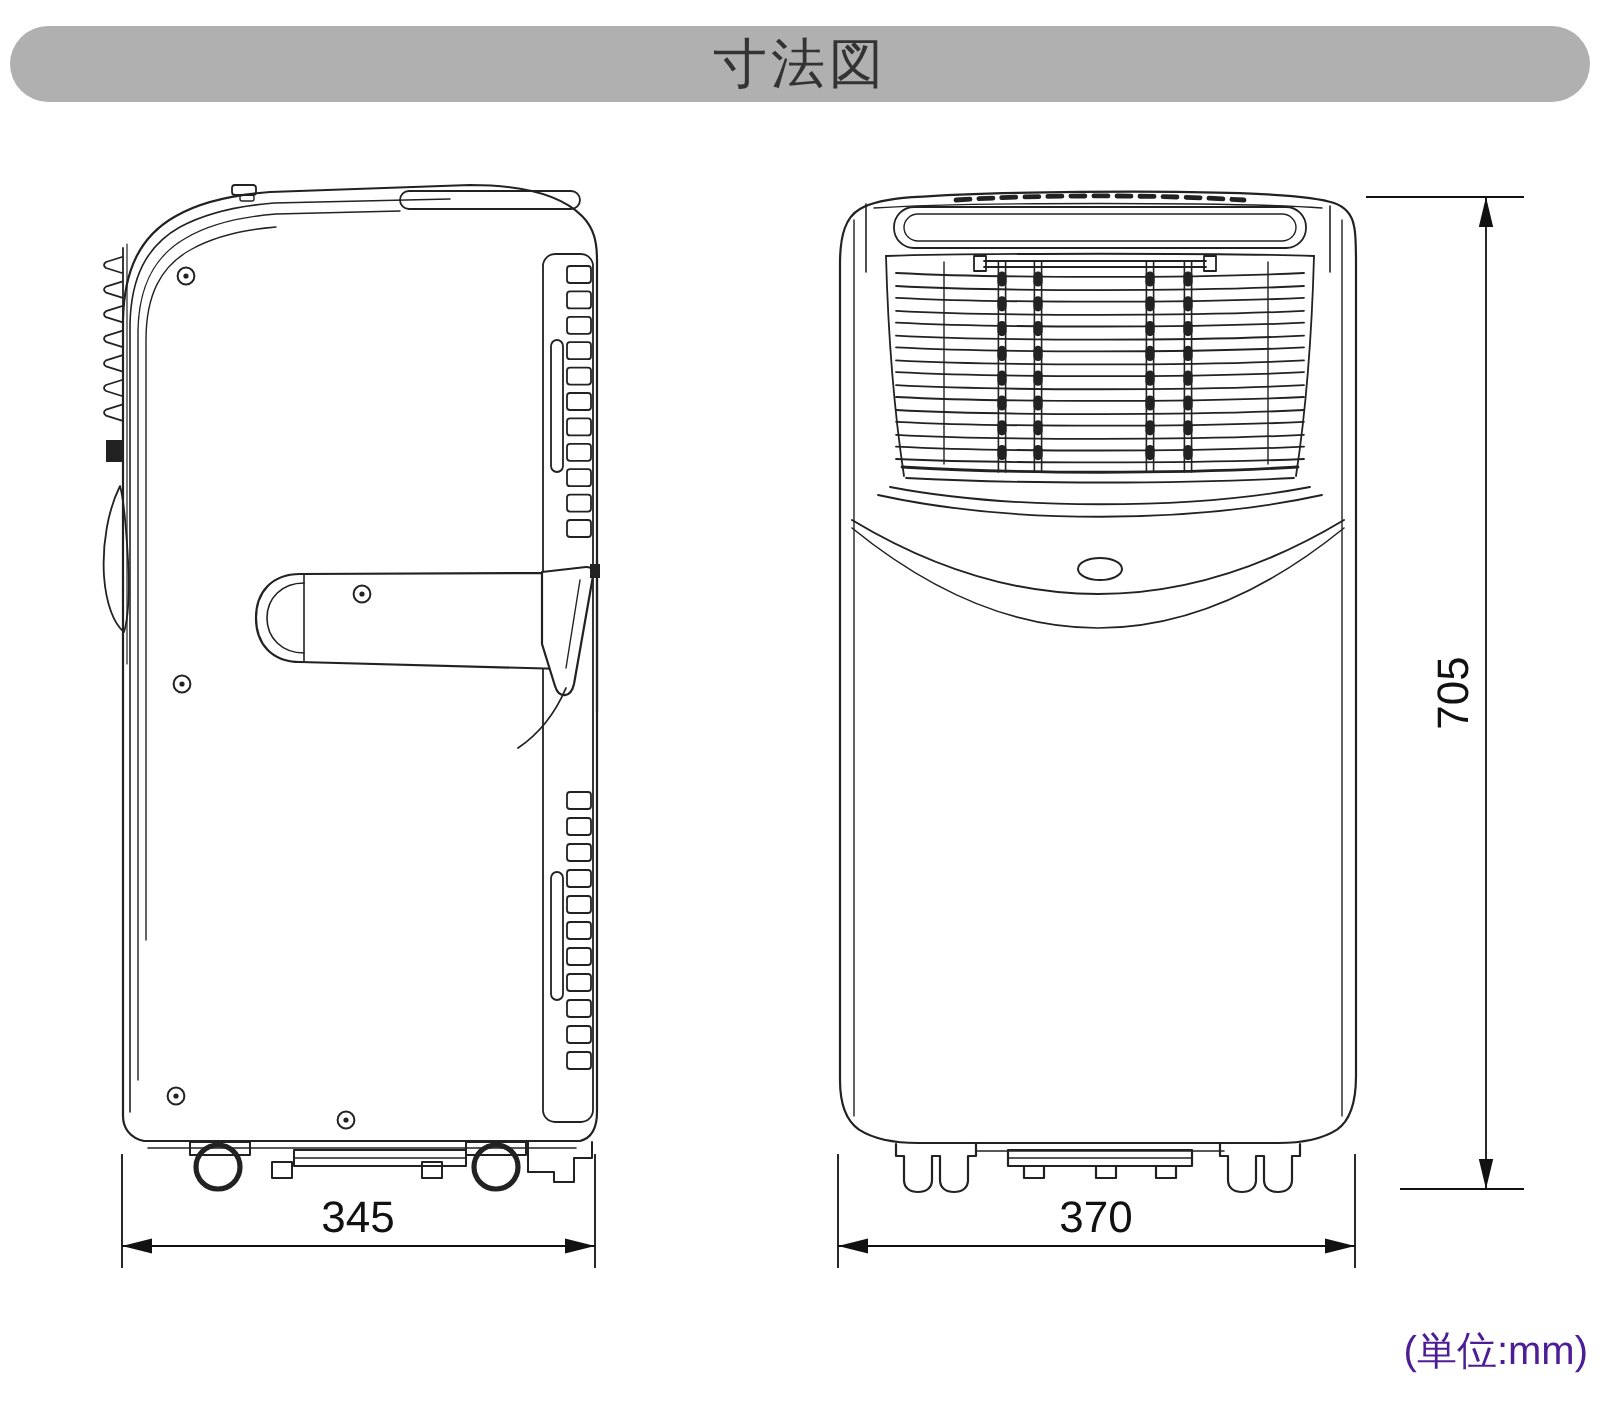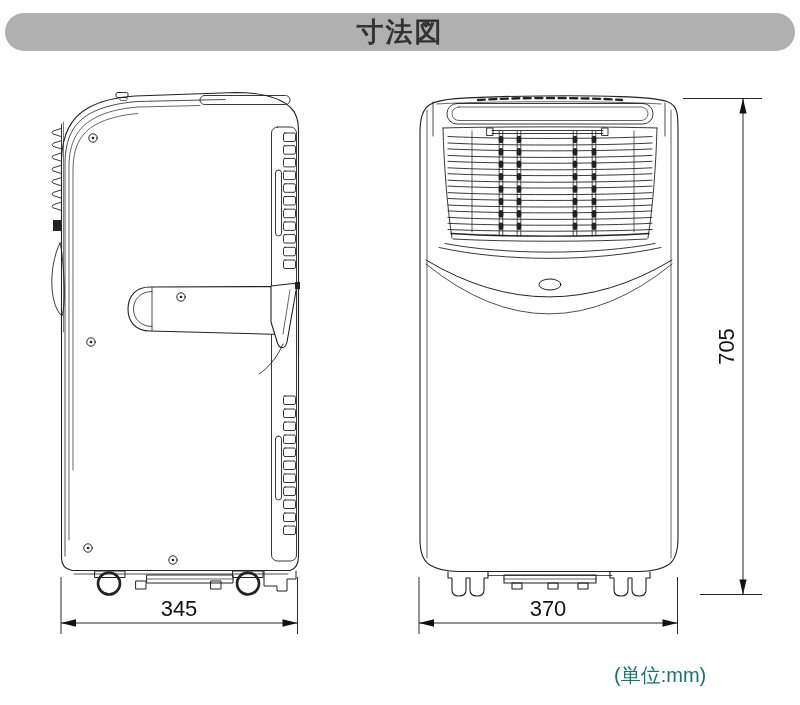--- a/index.html
+++ b/index.html
@@ -1,23 +1,23 @@
 <!DOCTYPE html>
 <html><head>
 <meta charset="utf-8">
 <style>
   html,body{margin:0;padding:0;background:#fff;}
   .stage{position:relative;width:800px;height:705px;background:#fff;overflow:hidden;
          font-family:"Liberation Sans","DejaVu Sans",sans-serif;}
   .title-bar{position:absolute;left:5px;top:13px;width:790px;height:38px;border-radius:19px;
              background:#b0b0b0;display:flex;align-items:center;justify-content:center;}
-  .title-bar .title{font-size:27px;font-weight:bold;color:#333;letter-spacing:2px;line-height:38px;}
+  .title-bar .title{font-size:27px;font-weight:normal;color:#333;letter-spacing:2px;line-height:38px;}
   .drawing-svg{position:absolute;left:0;top:0;}
-  .unit-note{position:absolute;right:6px;top:662px;width:180px;
-             font-size:20px;color:#0f766e;}
+  .unit-note{position:absolute;right:6px;top:662px;width:180px;text-align:right;
+             font-size:20px;color:#4c1d95;}
   .dim-text{font-family:"Liberation Sans","DejaVu Sans",sans-serif;font-size:22px;fill:#111;}
 </style>
 </head>
 <body>
 
 <div class="stage">
 
   <div class="title-bar">
     <span class="title">寸法図</span>
   </div>

